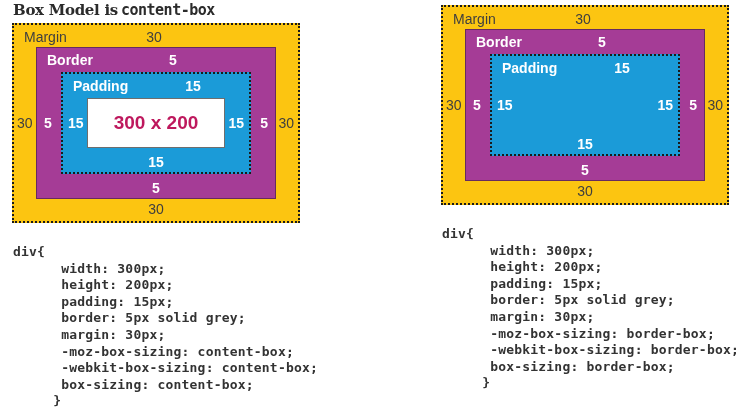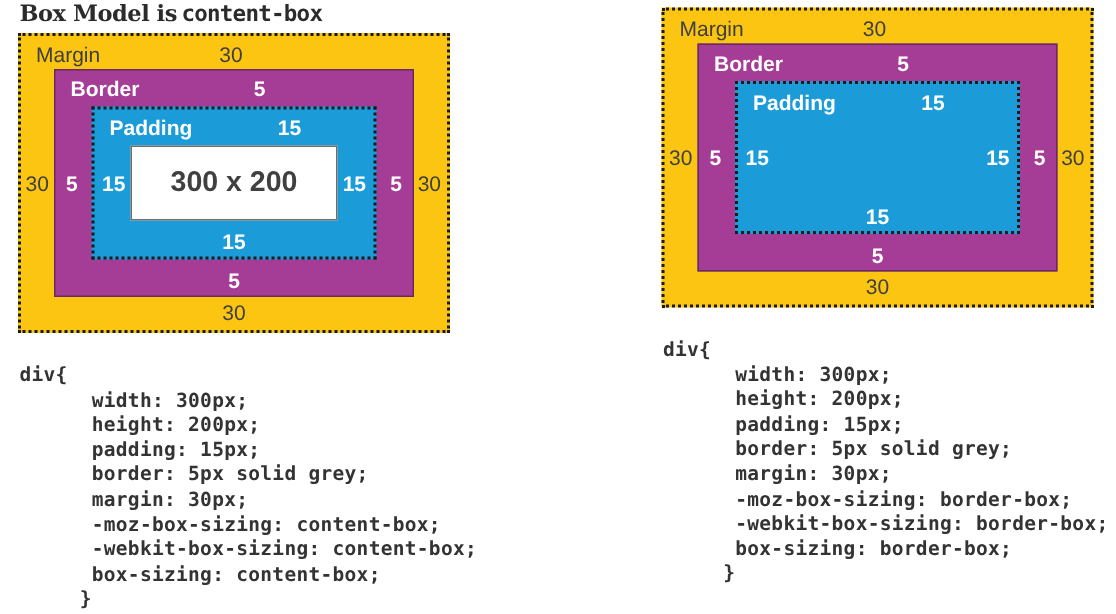--- a/index.html
+++ b/index.html
@@ -111,21 +111,21 @@
   }
   .margin-layer  > .num-left  { left: 3px; }
   .border-layer  > .num-left  { left: 7px; }
   .padding-layer > .num-left  { left: 5px; }
   .margin-layer  > .num-right { right: 4px; }
   .border-layer  > .num-right { right: 7px; }
   .padding-layer > .num-right { right: 5px; }
 
   .content-label {
     font-size: 19px;
-    color: #404040;
+    color: #be185d;
   }
 
   .code {
     margin: 21px 0 0 1px;
     font-family: "DejaVu Sans Mono", monospace;
     font-weight: bold;
     font-size: 13px;
     letter-spacing: 0.2px;
     line-height: 16.6px;
     color: #333333;

